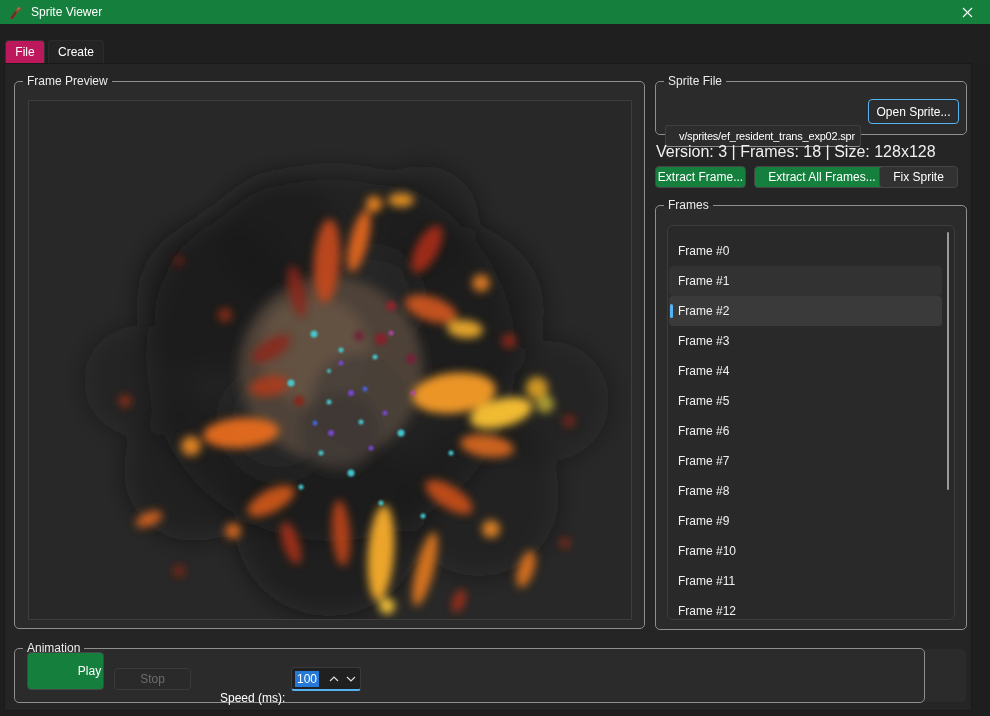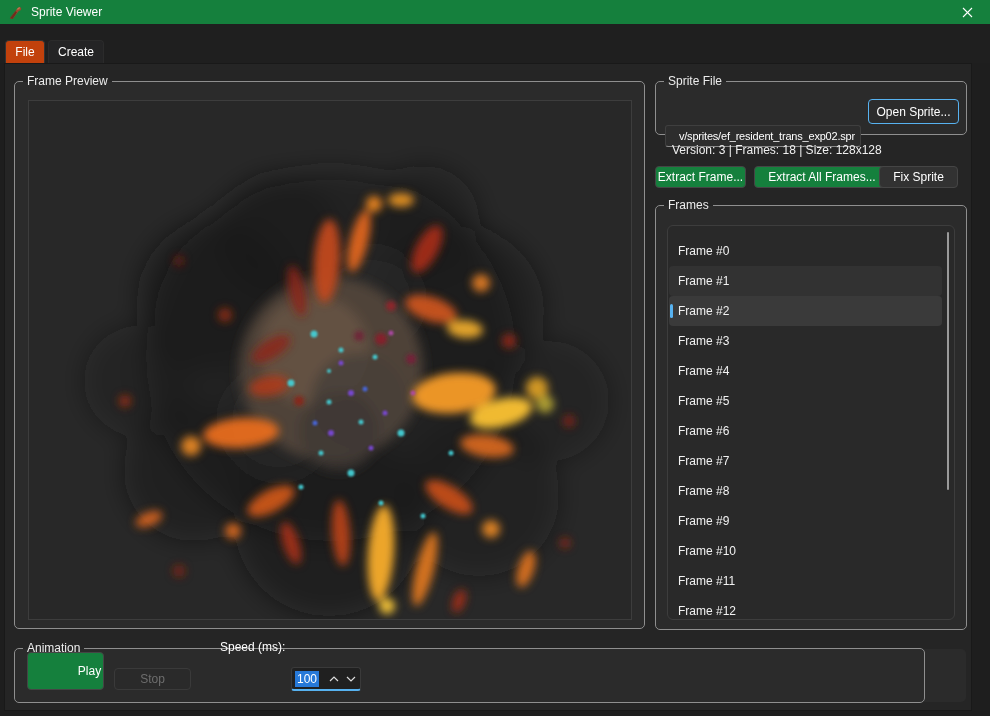--- a/index.html
+++ b/index.html
@@ -9,21 +9,21 @@
 
   
   .titlebar { position:absolute; left:0; top:0; width:990px; height:24px; background:#15803d; display:flex; align-items:center; }
   .app-icon { width:15px; height:15px; margin-left:8px; }
   .title-text { margin-left:8px; font-size:12px; color:#ffffff; }
   .close-btn { position:absolute; right:0; top:0; width:46px; height:24px; display:flex; align-items:center; justify-content:center; cursor:default; }
 
   
   .tabstrip { position:absolute; left:0; top:24px; width:990px; height:39px; background:#1f1f1f; }
   .tab { position:absolute; top:16px; height:23px; font-size:12px; color:#ffffff; display:flex; align-items:center; justify-content:center; border-radius:4px 4px 0 0; border:1px solid #333; border-bottom:none; }
-  .tab-file { left:5px; width:40px; background:#c2410c; }
+  .tab-file { left:5px; width:40px; background:#be185d; }
   .tab-create { left:48px; width:56px; background:#242425; border-color:#2b2b2b; }
 
   
   .pane { position:absolute; left:4px; top:63px; width:968px; height:648px; background:#252525; border:1px solid #191919; }
 
   
   .fill { position:absolute; background:#2b2b2b; border-radius:5px; }
   .fill-fp { left:15px; top:82px; width:629px; height:546px; }
   .fill-sf { left:656px; top:82px; width:310px; height:52px; }
   .fill-fr { left:656px; top:206px; width:310px; height:423px; }
@@ -37,37 +37,37 @@
   .gb-frames   { left:655px; top:198px; width:312px; height:432px; }
   .gb-anim     { left:14px;  top:641px; width:911px; height:62px;  }
 
   
   .preview-panel { position:absolute; left:28px; top:100px; width:604px; height:520px; background:#282828; border:1px solid #3d3d3d; overflow:hidden; }
 
   
   .path-input { position:absolute; left:665px; top:101px; width:196px; height:22px; background:#2d2d2d; border:1px solid #3f3f3f; border-bottom:1px solid #8a8a8a; border-radius:3px; font-size:11px; letter-spacing:-0.2px; color:#ffffff; line-height:20px; padding:0 5px; white-space:nowrap; overflow:hidden; text-align:right;margin-top:24px; }
   .btn { background:#15803d; border:1px solid #454545; border-radius:4px; color:#ffffff; font-size:12px; display:flex; align-items:center; justify-content:center; cursor:default; }
   .btn-open { position:absolute; left:868px; top:99px; width:91px; height:25px; border:1.5px solid #57b2f0; background:#2c2c2c; }
-  .info-line { position:absolute; left:672px; top:143px; font-size:12px; color:#f0f0f0; }
+  .info-line { position:absolute; left:656px; top:143px; font-size:16px; color:#f0f0f0; }
   .btn-extract     { position:absolute; left:655px; top:166px; width:91px;  height:22px; }
   .btn-extract-all { position:absolute; left:754px; top:166px; width:136px; height:22px; }
   .btn-fix         { position:absolute; left:879px; top:166px; width:79px;  height:22px; background:#323232; }
 
   
   .frame-list { position:absolute; left:667px; top:225px; width:288px; height:395px; background:#292929; border:1px solid #3d3d3d; border-radius:6px; overflow:hidden; }
   .frow { position:relative; height:30px; width:273px; margin-left:1px; margin-top:0; border-radius:4px; display:flex; align-items:center; font-size:12px; color:#f2f2f2; padding-left:9px; }
   .frow.hover    { background:#323232; }
   .frow.selected { background:#3a3a3a; }
   .sel-pill { position:absolute; left:1px; top:8px; width:3px; height:14px; background:#57b2f0; border-radius:2px; }
   .scroll-thumb { position:absolute; left:279px; top:6px; width:2px; height:258px; background:#9a9a9a; border-radius:1px; }
 
   
   .btn-play { position:absolute; left:27px;  top:652px; width:77px; height:38px;padding-left:48px; }
   .btn-stop { position:absolute; left:114px; top:668px; width:77px; height:22px; color:#6d6d6d; background:#2a2a2a; border-color:#3a3a3a; }
-  .speed-label { position:absolute; left:220px; top:640px; font-size:12px; color:#ffffff; }
+  .speed-label { position:absolute; left:220px; top:691px; font-size:12px; color:#ffffff; }
   .spinbox { position:absolute; left:291px; top:667px; width:70px; height:24px; background:#202020; border:1px solid #3a3a3a; border-bottom:2px solid #57b2f0; border-radius:3px; display:flex; align-items:center; }
   .spin-value { margin-left:3px; font-size:12px; color:#ffffff; background:#2779d8; padding:0 2px; line-height:16px;text-align:center; }
   .spin-arrows { position:absolute; right:4px; top:0; height:100%; display:flex; align-items:center; gap:6px; }
   .spin-arrow { width:11px; height:11px; display:flex; align-items:center; justify-content:center; }
 </style>
 </head>
 <body>
 
 <div class="window">
 

